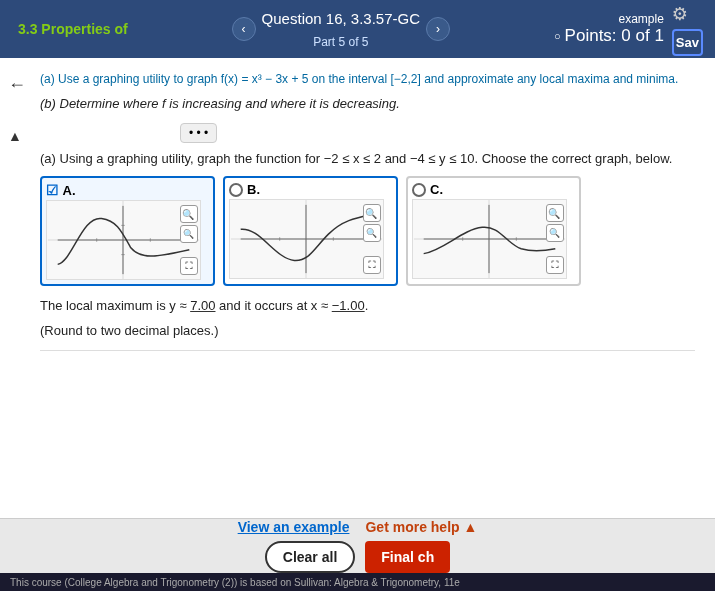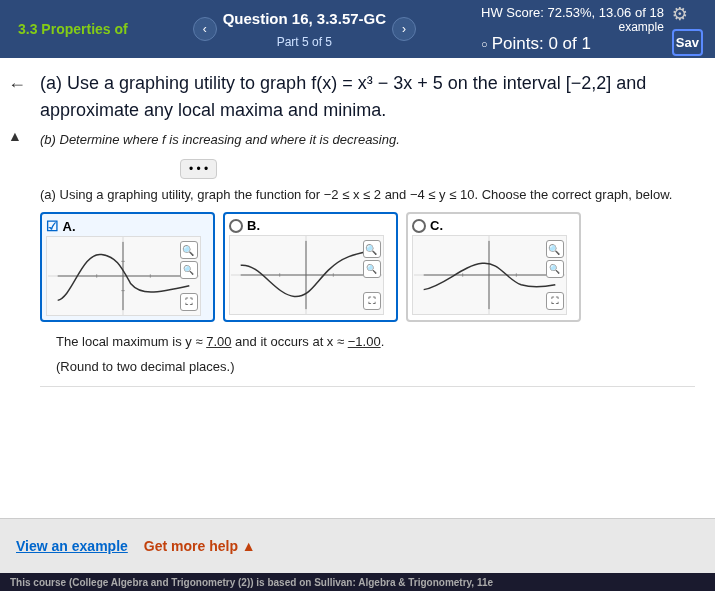--- a/index.html
+++ b/index.html
@@ -26,21 +26,21 @@
       font-size: 14px;
       font-weight: bold;
       margin-left: 6px;
     }
     .header-center {
       text-align: center;
       color: white;
       font-size: 14px;
     }
     .header-center .question-title {
-      font-weight: bold;
+      font-weight: normal;
       font-size: 15px;
     }
     .header-center .part-info {
       font-size: 12px;
       color: #cce0ff;
       margin-top: 8px;
     }
     .nav-btn {
       background: #3a5a8a;
       border: 1px solid #5a7aaa;
@@ -93,23 +93,23 @@
     .up-arrow {
       position: absolute;
       left: 8px;
       top: 70px;
       font-size: 14px;
       color: #333;
       cursor: pointer;
     }
 
     .question-text {
-      font-size: 18px;
+      font-size: 12px;
       line-height: 1.5;
-      color: #0f172a;
+      color: #0369a1;
       margin-left: 20px;
       margin-bottom: 8px;
     }
 
     .part-b {
       font-size: 13px;
       color: #222;
       margin-left: 20px;
       margin-bottom: 8px;
       font-style: italic;
@@ -214,38 +214,39 @@
       font-size: 10px;
       cursor: pointer;
       position: absolute;
       right: 2px;
       bottom: 4px;
     }
 
     .answer-text {
       font-size: 13px;
       color: #222;
-      margin-left: 36px;
+      margin-left: 20px;
       margin-bottom: 4px;
       line-height: 1.6;
     }
     .underlined {
       text-decoration: underline;
       text-decoration-color: #333;
     }
 
     
     .bottom-bar {
       background: #e8e8e8;
       height: 55px;
       display: flex;
       align-items: center;
       justify-content: space-between;
       padding: 0 16px;
       border-top: 1px solid #ccc;
+      flex-direction: column;
     }
     .bottom-left {
       display: flex;
       align-items: center;
       gap: 16px;
     }
     .view-example-btn {
       background: none;
       border: none;
       color: #0066cc;
@@ -286,21 +287,20 @@
       cursor: pointer;
     }
 
     
     .footer {
       background: #1a1a2e;
       height: 18px;
       display: flex;
       align-items: center;
       padding: 0 10px;
-      font-weight: bold;
     }
     .footer-text {
       color: #aaa;
       font-size: 10px;
     }
 
     
     .settings-icon {
       color: #ccc;
       font-size: 18px;
@@ -321,21 +321,20 @@
   <div style="display:flex; align-items:center; gap:6px;">
     <div class="nav-btn">‹</div>
     <div class="header-center">
       <div class="question-title">Question 16, 3.3.57-GC</div>
       <div class="part-info">Part 5 of 5</div>
     </div>
     <div class="nav-btn">›</div>
   </div>
   <div style="display:flex; align-items:center; gap:8px;">
     <div class="header-right">
-      <div class="hw-score">HW Score: 72.53%, 13.06 of 18</div>
       <div>example</div>
       <div style="display:flex; align-items:center; gap:4px;">
         <span style="color:white; font-size:11px;">○</span>
         <span style="font-size:17px; color:white;">Points: 0 of 1</span>
       </div>
     </div>
     <div style="display:flex; flex-direction:column; gap:4px;">
       <span class="settings-icon">⚙</span>
       <button class="save-btn">Sav</button>
     </div>
@@ -443,17 +442,21 @@
 
   
   <div style="border-top: 1px solid #ddd; margin: 8px 0 0 20px;"></div>
 </div>
 
 <div class="bottom-bar">
   <div class="bottom-left">
     <button class="view-example-btn">View an example</button>
     <span class="get-more-help">Get more help ▲</span>
   </div>
+  <div class="bottom-right">
+    <button class="clear-all-btn">Clear all</button>
+    <button class="final-check-btn">Final ch</button>
+  </div>
 </div>
 
 <div class="footer">
   <span class="footer-text">This course (College Algebra and Trigonometry (2)) is based on Sullivan: Algebra &amp; Trigonometry, 11e</span>
 </div>
 
 </body></html>

